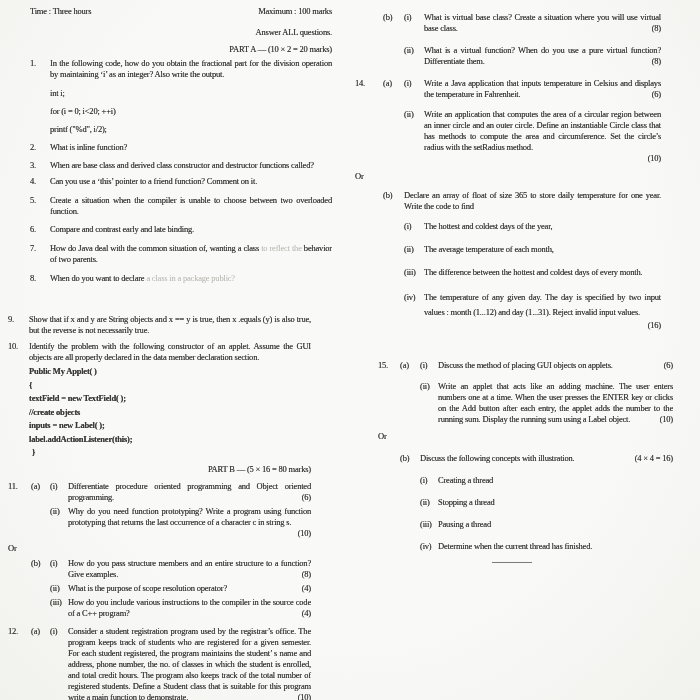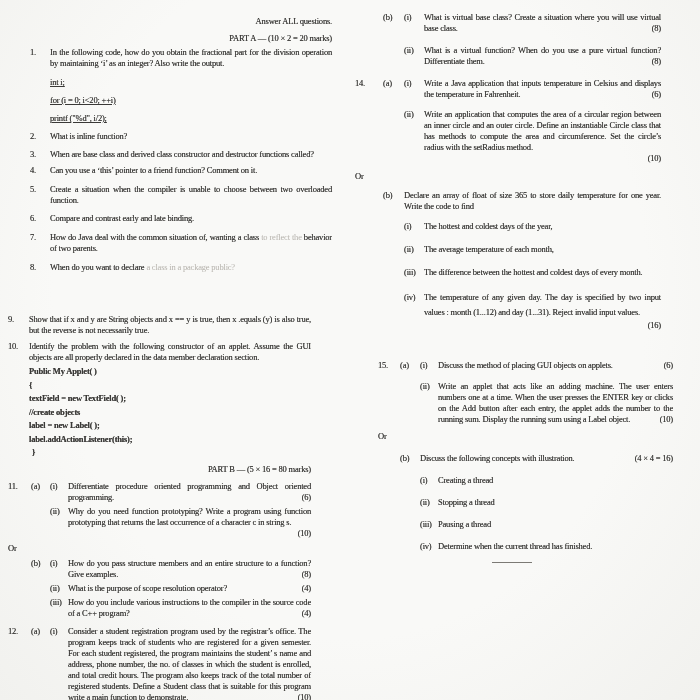--- a/index.html
+++ b/index.html
@@ -37,35 +37,39 @@
   #block-d .c-num { flex-basis:22px; }
   #block-d .c-let { flex:0 0 20px; }
   #block-d .c-rom { flex:0 0 18px; }
 
   .marks { float:right; padding-left:8px; }
   .marksline { text-align:right; }
   .faded { color:#b5b2ac; text-shadow:none; }
   .or { text-align:left; }
 
   .code { }
-  #block-a .code { padding-left:20px; margin-top:8px;text-decoration:underline; }
+  #block-a .code { padding-left:20px; margin-top:8px; }
   #block-a .code div { margin-bottom:7px; }
   #block-b .code { padding-left:21px; margin-top:3px;font-weight:bold; }
   #block-b .code div { margin-bottom:2.5px; }
 
   .endline {
     width:40px; height:0;
     border-top:1px solid #7c7a75;
     margin:10px 0 0 114px;
   }
 </style>
 </head>
 <body>
 
 <div id="block-a" class="block">
+  <div class="hdr">
+    <span>Time : Three hours</span>
+    <span>Maximum : 100 marks</span>
+  </div>
   <div class="center" style="margin-top:10px">Answer ALL questions.</div>
   <div class="center" style="margin-top:6px">PART A — (10 × 2 = 20 marks)</div>
 
   <div class="q" style="margin-top:3px">
     <span class="c-num">1.</span>
     <div class="c-txt">In the following code, how do you obtain the fractional part for the division operation by maintaining ‘i’ as an integer? Also write the output.</div>
   </div>
   <div class="code">
     <div>int i;</div>
     <div>for (i = 0; i&lt;20; ++i)</div>
@@ -109,21 +113,21 @@
   </div>
   <div class="q" style="margin-top:5px">
     <span class="c-num narrow">10.</span>
     <div class="c-txt">Identify the problem with the following constructor of an applet. Assume the GUI objects are all properly declared in the data member declaration section.</div>
   </div>
   <div class="code">
     <div>Public My Applet( )</div>
     <div>{</div>
     <div>textField = new TextField( );</div>
     <div>//create objects</div>
-    <div>label = new Label( );</div>
+    <div>inputs = new Label( );</div>
     <div>label.addActionListener(this);</div>
     <div style="padding-left:3px">}</div>
   </div>
 
   <div class="center" style="margin-top:6px;margin-bottom:6px">PART B — (5 × 16 = 80 marks)</div>
 
   <div class="q" style="margin-top:6px">
     <span class="c-num">11.</span>
     <span class="c-let">(a)</span>
     <span class="c-rom">(i)</span>

